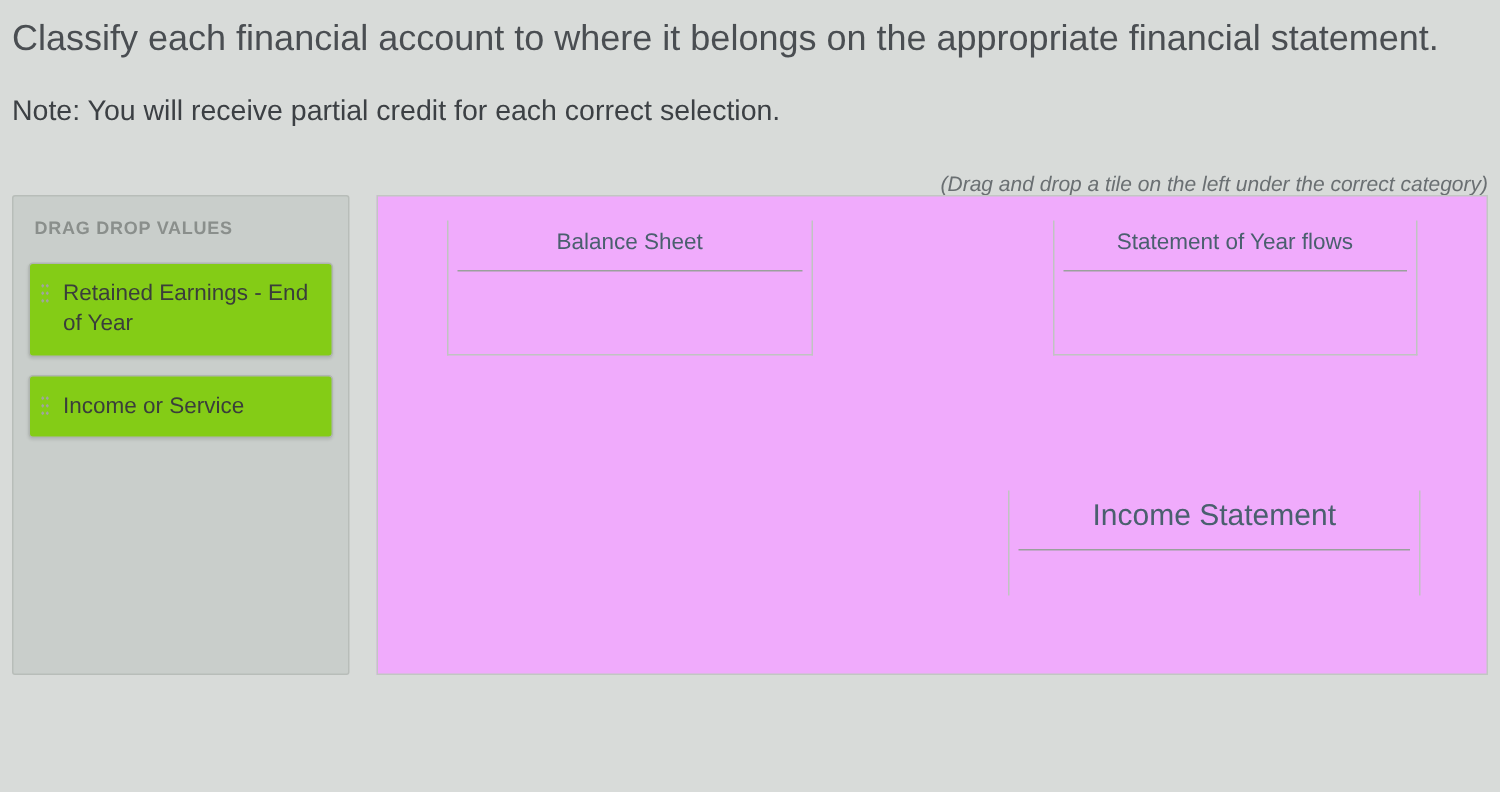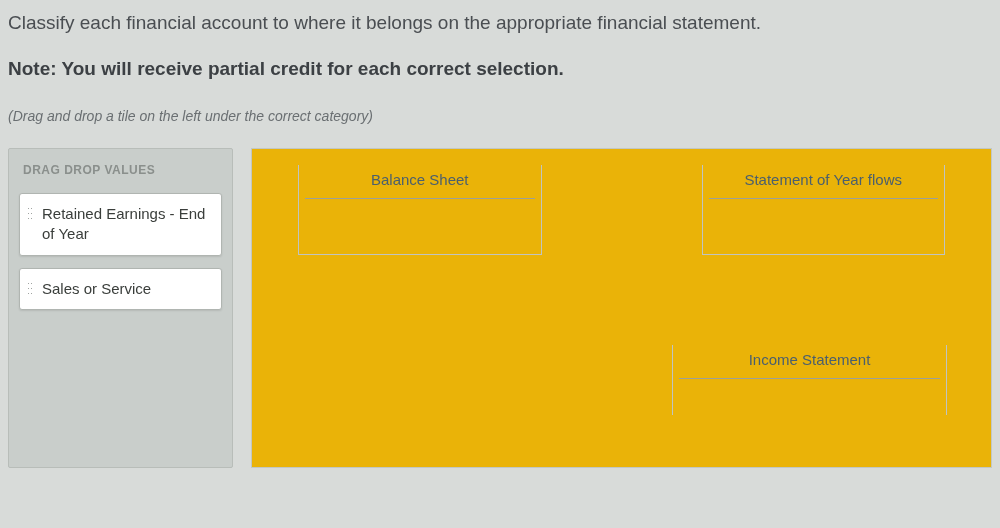--- a/index.html
+++ b/index.html
@@ -9,36 +9,36 @@
     }
     body {
       font-family: -apple-system, BlinkMacSystemFont, "Segoe UI", Arial, sans-serif;
       background: #d8dbd9;
       width: 1000px;
       height: 528px;
       overflow: hidden;
       padding: 12px 8px;
     }
     .question-text {
-      font-size: 19px;
+      font-size: 24px;
       color: #4a4e52;
       margin-bottom: 24px;
       font-weight: 400;
     }
     .note-text {
       font-size: 19px;
       color: #3c4044;
       margin-bottom: 28px;
-      font-weight: 700;
+      font-weight: 400;
     }
     .instruction-text {
       font-size: 14px;
       color: #6a6f72;
       font-style: italic;
-      margin-bottom: 24px;
+      text-align: right;
     }
     .main-area {
       display: flex;
       gap: 18px;
     }
     .drag-panel {
       width: 225px;
       background: #c9cecb;
       border: 1px solid #b8bdb9;
       padding: 14px 10px 0 10px;
@@ -46,21 +46,21 @@
     }
     .drag-panel-title {
       font-size: 12px;
       font-weight: 700;
       color: #8a8f8c;
       letter-spacing: 0.5px;
       margin-bottom: 16px;
       padding-left: 4px;
     }
     .drag-tile {
-      background: #ffffff;
+      background: #84cc16;
       border: 1px solid #b0b5b1;
       border-radius: 3px;
       padding: 10px 10px 10px 22px;
       margin-bottom: 12px;
       font-size: 15px;
       color: #3a3e3b;
       line-height: 1.35;
       cursor: move;
       position: relative;
       box-shadow: 0 1px 2px rgba(0,0,0,0.1);
@@ -72,21 +72,21 @@
       top: 12px;
       width: 6px;
       height: 14px;
       background-image: radial-gradient(circle, #a0a4a1 1px, transparent 1px);
       background-size: 3px 5px;
       background-repeat: repeat;
     }
     .drop-area {
       flex: 1;
       border: 1px solid #c2c7c3;
-      background: #eab308;
+      background: #f0abfc;
       position: relative;
       height: 320px;
       padding: 16px;
     }
     .drop-zones-row {
       display: flex;
       justify-content: space-between;
       gap: 160px;
       padding: 0 30px;
     }
@@ -112,39 +112,39 @@
       right: 44px;
       top: 196px;
     }
     .income-zone {
       min-height: 70px;
       border-left: 1px solid #c0c4c1;
       border-right: 1px solid #c0c4c1;
     }
     .income-label {
       text-align: center;
-      font-size: 15px;
+      font-size: 20px;
       color: #4a5f6e;
       padding: 6px 0 10px 0;
       border-bottom: 1px solid #9aa09c;
       margin: 0 6px;
     }
   </style>
 </head>
 <body>
 
 <div class="question-text">Classify each financial account to where it belongs on the appropriate financial statement.</div>
 <div class="note-text">Note: You will receive partial credit for each correct selection.</div>
 <div class="instruction-text">(Drag and drop a tile on the left under the correct category)</div>
 
 <div class="main-area">
   <div class="drag-panel">
     <div class="drag-panel-title">DRAG DROP VALUES</div>
     <div class="drag-tile">Retained Earnings - End of Year</div>
-    <div class="drag-tile">Sales or Service</div>
+    <div class="drag-tile">Income or Service</div>
   </div>
 
   <div class="drop-area">
     <div class="drop-zones-row">
       <div class="drop-zone">
         <div class="drop-zone-label">Balance Sheet</div>
       </div>
       <div class="drop-zone">
         <div class="drop-zone-label">Statement of Year flows</div>
       </div>

